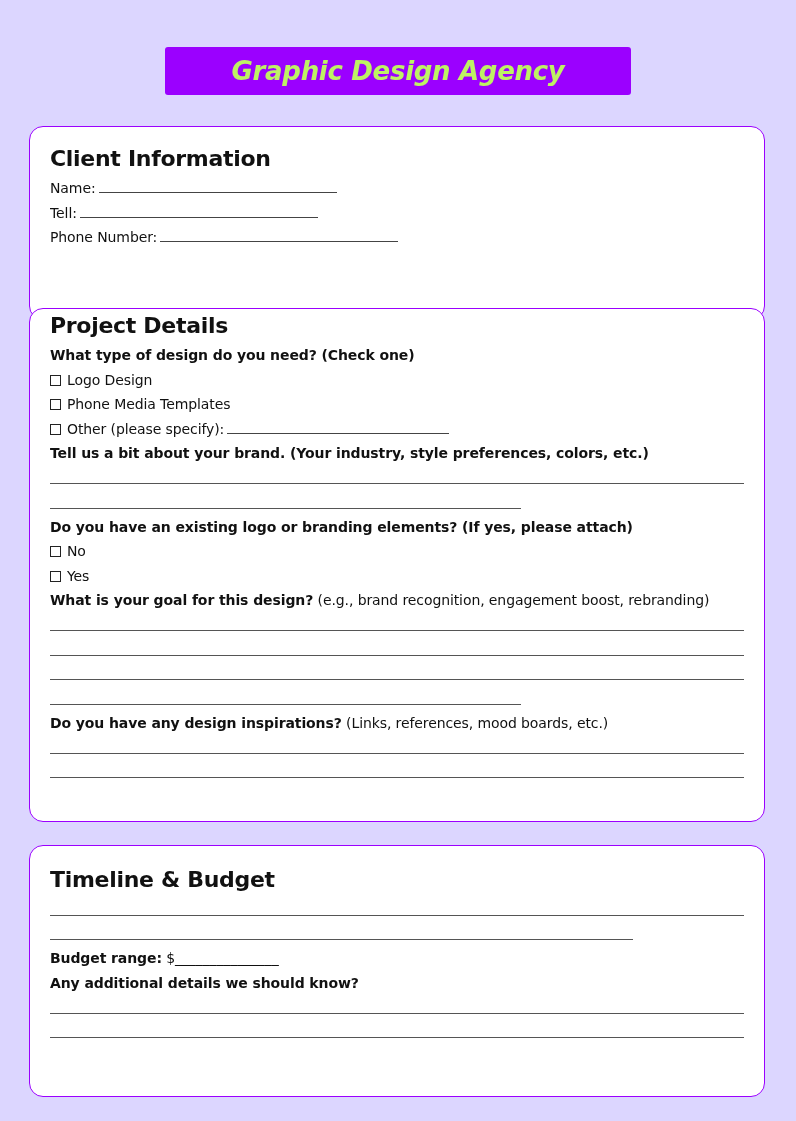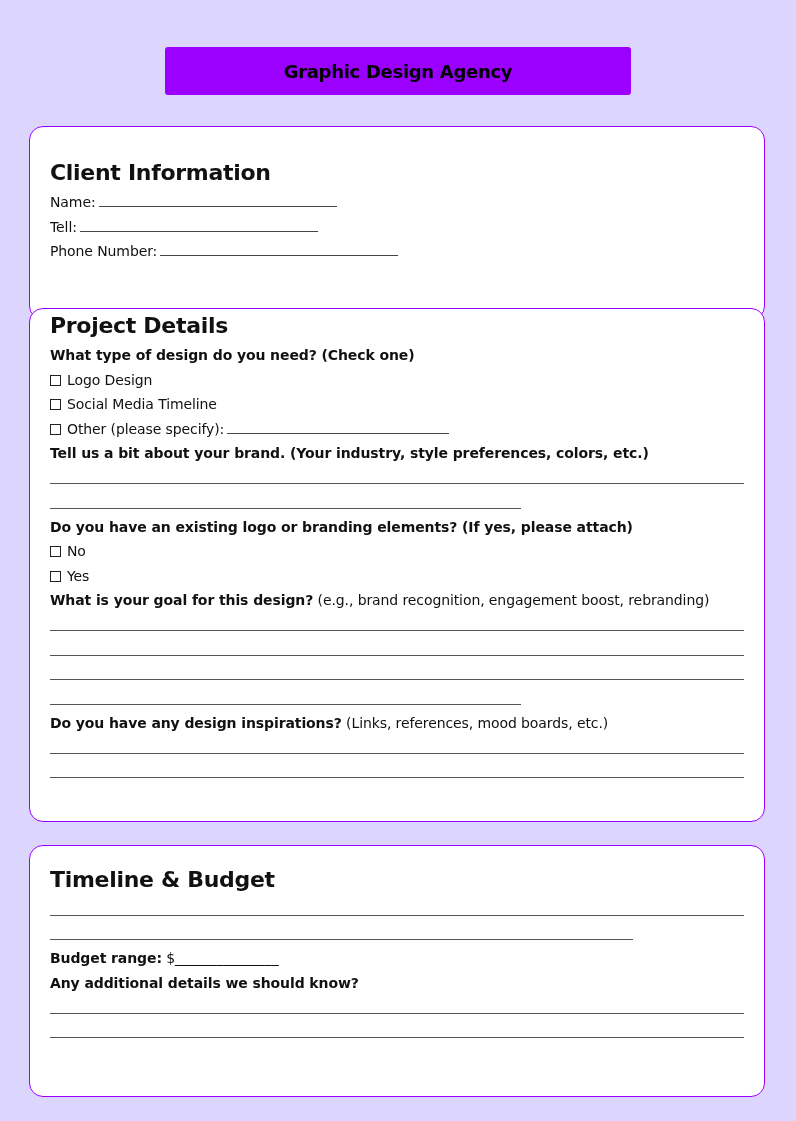--- a/index.html
+++ b/index.html
@@ -10,21 +10,21 @@
     color: #111;
     position: relative;
     overflow: hidden;
   }
   .title-bar {
     position: absolute; left: 165px; top: 47px; width: 466px; height: 48px;
     background: #9b00ff; border-radius: 3px;
     display: flex; align-items: center; justify-content: center;
   }
   .title-bar span {
-    color: #000000; font-weight: bold; font-size: 18px; letter-spacing: -0.3px;
+    color: #bef264; font-weight: bold; font-size: 26px; letter-spacing: -0.3px; font-style: italic;
   }
   .card {
     position: absolute; left: 29px; width: 736px;
     background: #fff; border: 1.5px solid #9b00ff; border-radius: 14px;
     box-sizing: border-box; padding: 0 20px;
   }
   .card h2 {
     margin: 0; font-size: 22px; font-weight: bold; letter-spacing: -0.3px;
     height: 34px; line-height: 34px;
   }
@@ -49,41 +49,41 @@
     margin-right: 6px; vertical-align: -1px; box-sizing: border-box;
   }
 </style>
 </head>
 <body>
 
 <div class="title-bar">
   <span>Graphic Design Agency</span>
 </div>
 
-<div class="card" style="top:126px; height:194px; padding-top:29px;">
+<div class="card" style="top:126px; height:194px; padding-top:15px;">
   <h2>Client Information</h2>
   <div class="line">
     <span>Name:</span><span class="blank" style="width:238px"></span>
   </div>
   <div class="line">
     <span>Tell:</span><span class="blank" style="width:238px"></span>
   </div>
   <div class="line">
     <span>Phone Number:</span><span class="blank" style="width:238px"></span>
   </div>
 </div>
 
 <div class="card" style="top:308px; height:514px; ">
   <h2>Project Details</h2>
   <div class="line q">What type of design do you need? (Check one)</div>
   <div class="line">
     <span class="box"></span><span>Logo Design</span>
   </div>
   <div class="line">
-    <span class="box"></span><span>Social Media Timeline</span>
+    <span class="box"></span><span>Phone Media Templates</span>
   </div>
   <div class="line">
     <span class="box"></span><span>Other (please specify):</span><span class="blank" style="width:222px"></span>
   </div>
   <div class="line q">Tell us a bit about your brand. (Your industry, style preferences, colors, etc.)</div>
   <div class="rule"></div>
   <div class="rule" style="--w:471px"></div>
   <div class="line q">Do you have an existing logo or branding elements? (If yes, please attach)</div>
   <div class="line">
     <span class="box"></span><span>No</span>

